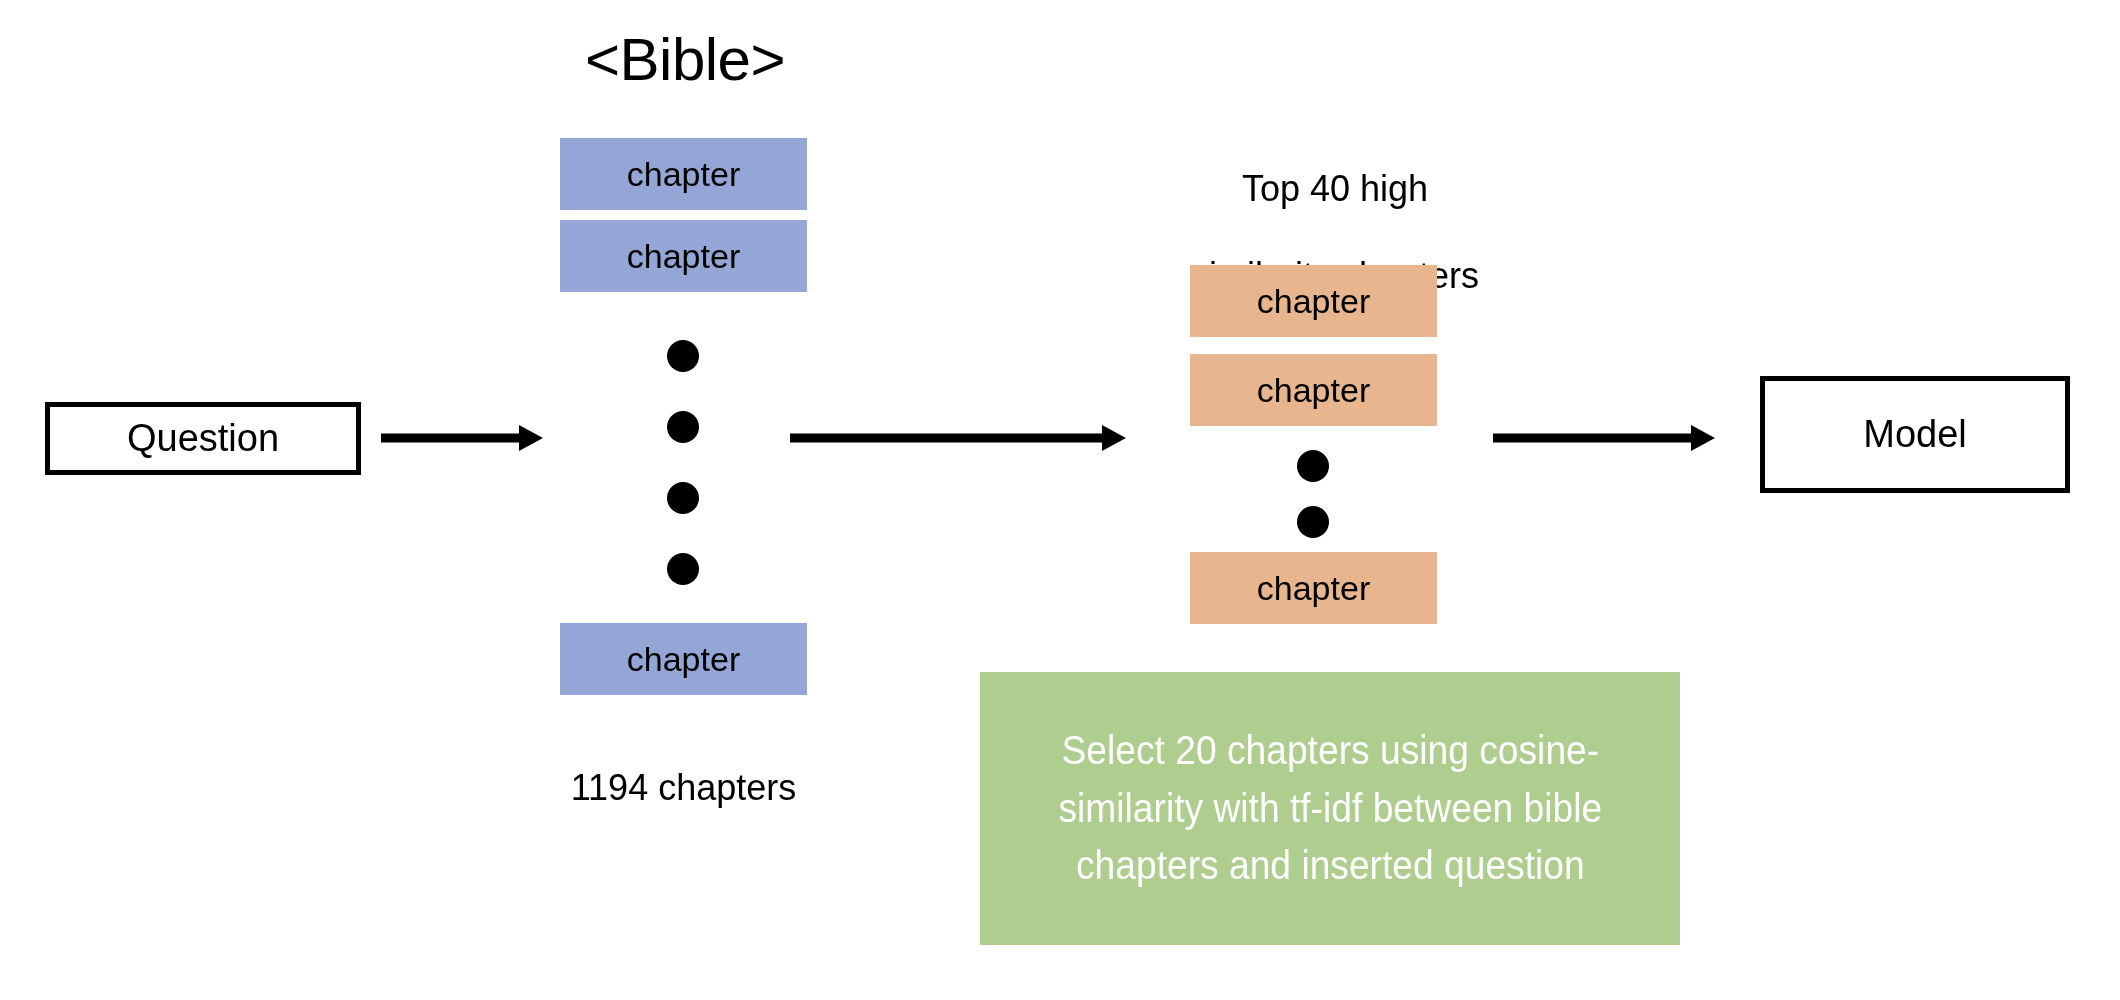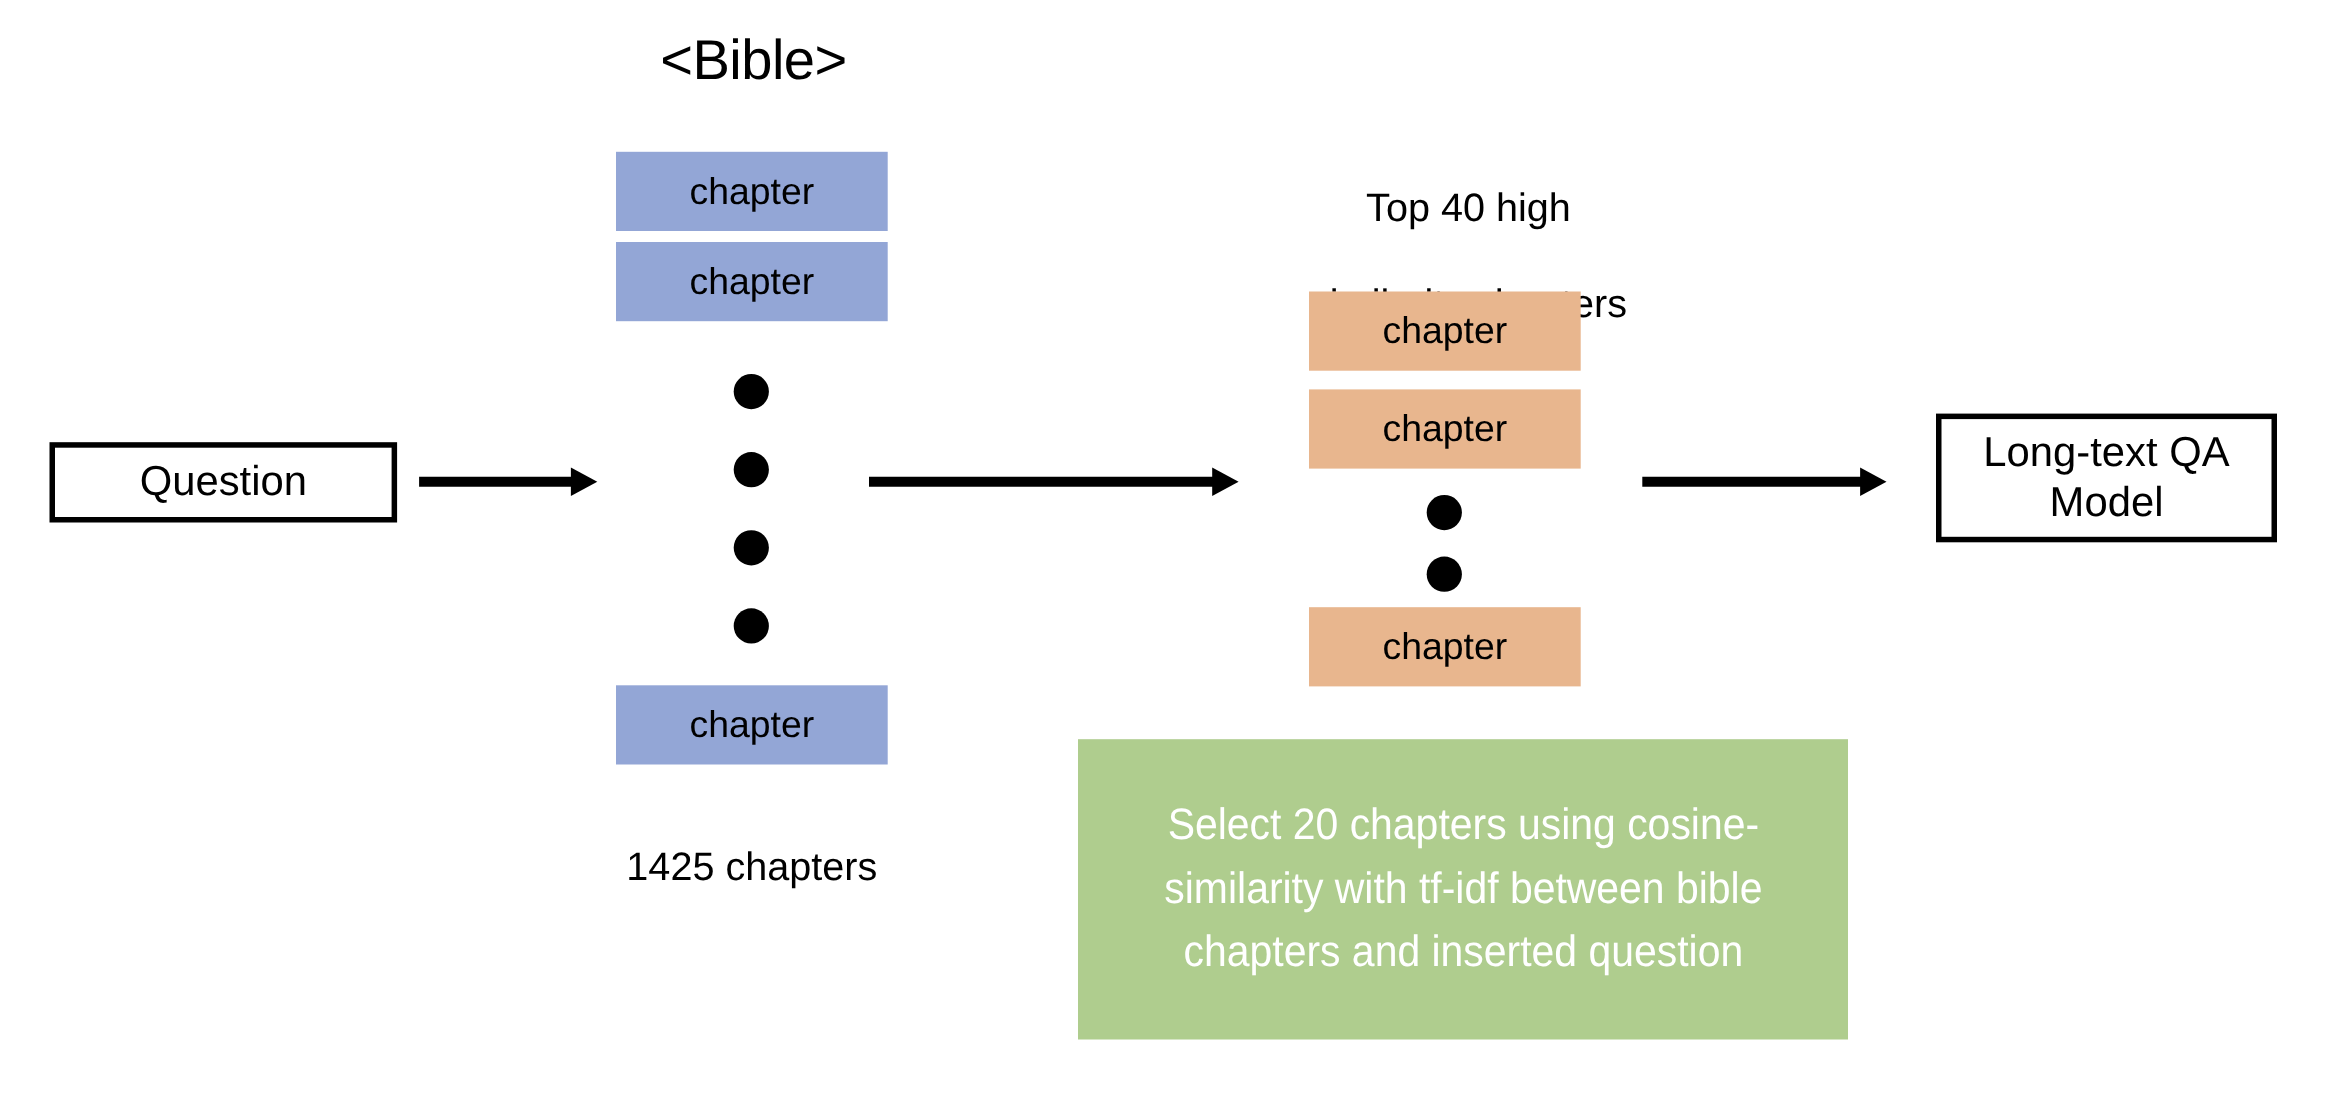--- a/index.html
+++ b/index.html
@@ -19,21 +19,21 @@
 
   
   .abs { position: absolute; box-sizing: border-box; }
 
   
   .bible-title {
     left: 540px;
     top: 28px;
     width: 290px;
     text-align: center;
-    font-size: 51px;
+    font-size: 60px;
     line-height: 1.05;
     font-weight: 400;
     letter-spacing: -0.5px;
     white-space: nowrap;
   }
 
   
   .chip {
     width: 247px;
     height: 72px;
@@ -136,21 +136,21 @@
   <div class="abs dot" style="left:667px; top:340px;"></div>
   <div class="abs dot" style="left:667px; top:411px;"></div>
   <div class="abs dot" style="left:667px; top:482px;"></div>
   <div class="abs dot" style="left:667px; top:553px;"></div>
 
   <div class="abs chip chip-blue col-blue" style="top:623px;">
     <span>chapter</span>
   </div>
 
   <div class="abs caption" style="left:540px; top:723px; width:287px;">
-    <span>1425 chapters</span>
+    <span>1194 chapters</span>
   </div>
 
   <div class="abs arrow" style="left:790px; top:421px; width:336px;">
     <svg viewBox="0 0 336 34" preserveAspectRatio="none" aria-hidden="true">
       <line x1="0" y1="17" x2="314" y2="17" stroke="#000000" stroke-width="9"></line>
       <polygon points="312,4 336,17 312,30" fill="#000000"></polygon>
     </svg>
   </div>
 
   <div class="abs caption" style="left:1150px; top:124px; width:370px;">
@@ -174,21 +174,20 @@
   </div>
 
   <div class="abs arrow" style="left:1493px; top:421px; width:222px;">
     <svg viewBox="0 0 222 34" preserveAspectRatio="none" aria-hidden="true">
       <line x1="0" y1="17" x2="200" y2="17" stroke="#000000" stroke-width="9"></line>
       <polygon points="198,4 222,17 198,30" fill="#000000"></polygon>
     </svg>
   </div>
 
   <div class="abs outline-box" style="left:1760px; top:376px; width:310px; height:117px; flex-direction:column;">
-    <span>Long-text QA</span>
     <span>Model</span>
   </div>
 
   <div class="abs note" style="left:980px; top:672px; width:700px; height:273px;">
     <div class="note-text">
       <div>Select 20 chapters using cosine-</div>
       <div>similarity with tf-idf between bible</div>
       <div>chapters and inserted question</div>
     </div>
   </div>

